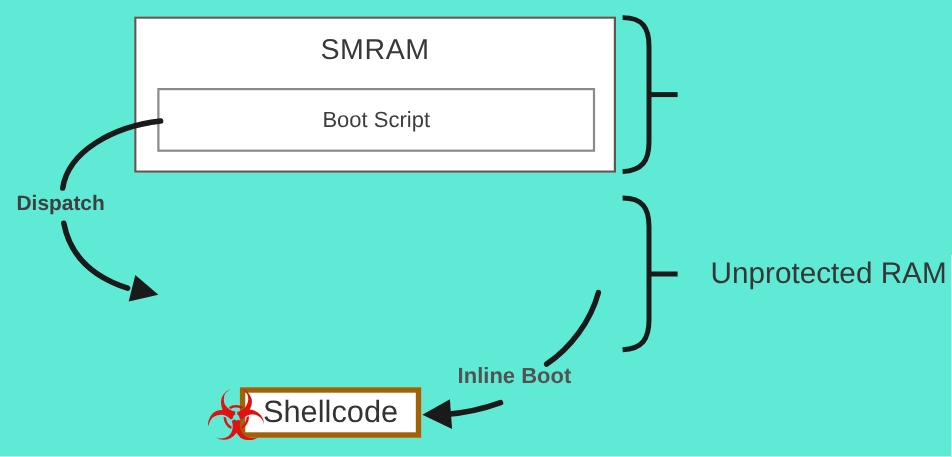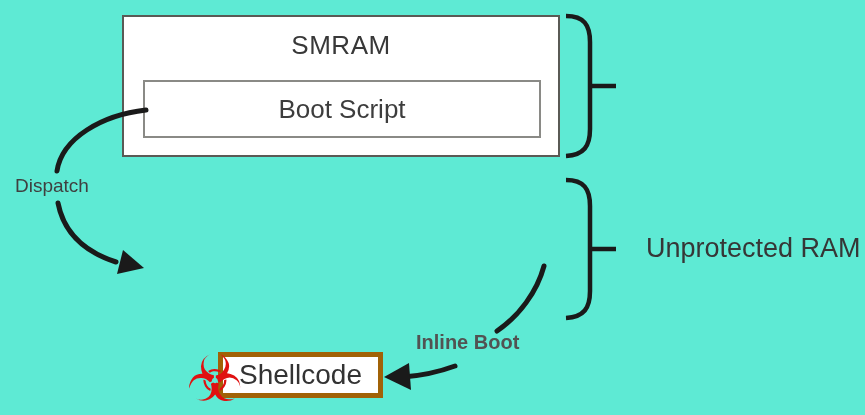--- a/index.html
+++ b/index.html
@@ -27,21 +27,21 @@
     letter-spacing: 0.5px;
   }
   .inner-box {
     position: absolute;
     border: 2px solid #8a8a86;
     background: #ffffff;
     box-sizing: border-box;
     display: flex;
     align-items: center;
     justify-content: center;
-    font-size: 26px;
+    font-size: 20px;
     color: #3d3d3d;
   }
   .inner-box.boot     { left: 19px; top: 63px; width: 398px; height: 58px; }
   .inner-box.dispfn   { left: 19px; top: 62px; width: 398px; height: 58px; }
   .shellcode-box {
     position: absolute;
     left: 218px; top: 352px; width: 165px; height: 46px;
     border: 5px solid #a16207;
     background: #ffffff;
     box-sizing: border-box;
@@ -66,21 +66,21 @@
     color: #363636;
     white-space: nowrap;
   }
   .ram-label.protected   { left: 621px; top: 69px; }
   .ram-label.unprotected { left: 646px; top: 233px; text-align: center; }
   .arrow-label {
     position: absolute;
     white-space: nowrap;
     color: #4a4a4a;
   }
-  .arrow-label.dispatch    { left: 15px;  top: 175px; font-size: 19px; font-weight: 400; color: #3f3f3f; }
+  .arrow-label.dispatch    { left: 15px;  top: 175px; font-size: 19px; font-weight: 700; color: #3f3f3f; }
   .arrow-label.inline-hook { left: 416px; top: 331px; font-size: 20px; font-weight: 700; color: #525252; }
   svg.overlay {
     position: absolute;
     left: 0; top: 0;
     width: 865px; height: 415px;
     pointer-events: none;
     z-index: 4;
   }
   svg.overlay path { fill: none; stroke: #1a1a1a; }
   svg.overlay path.brace { stroke-width: 4.5px; }

